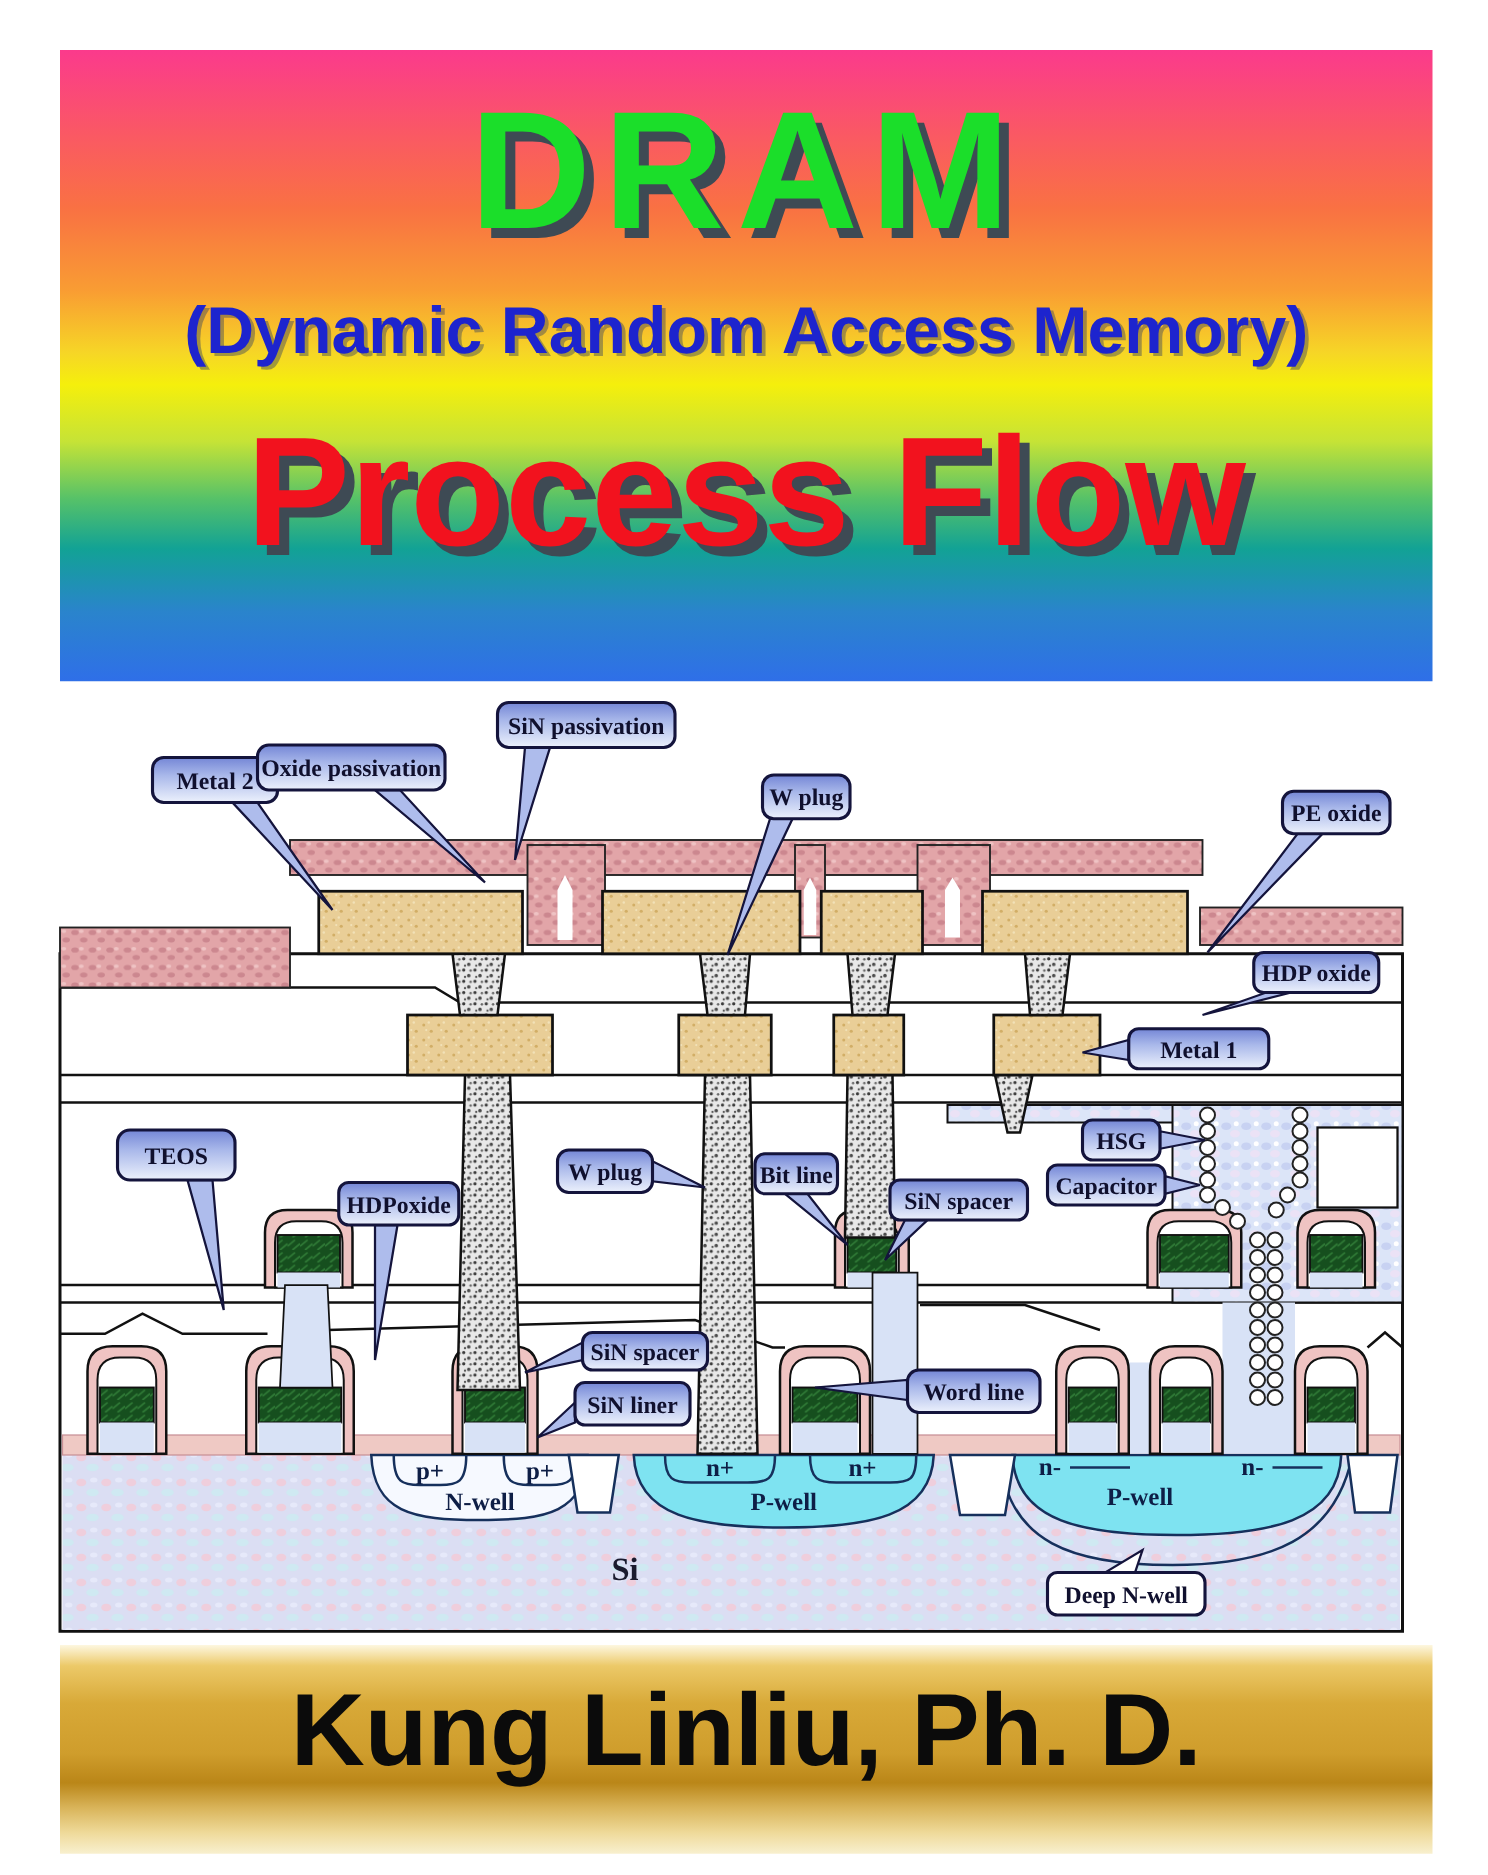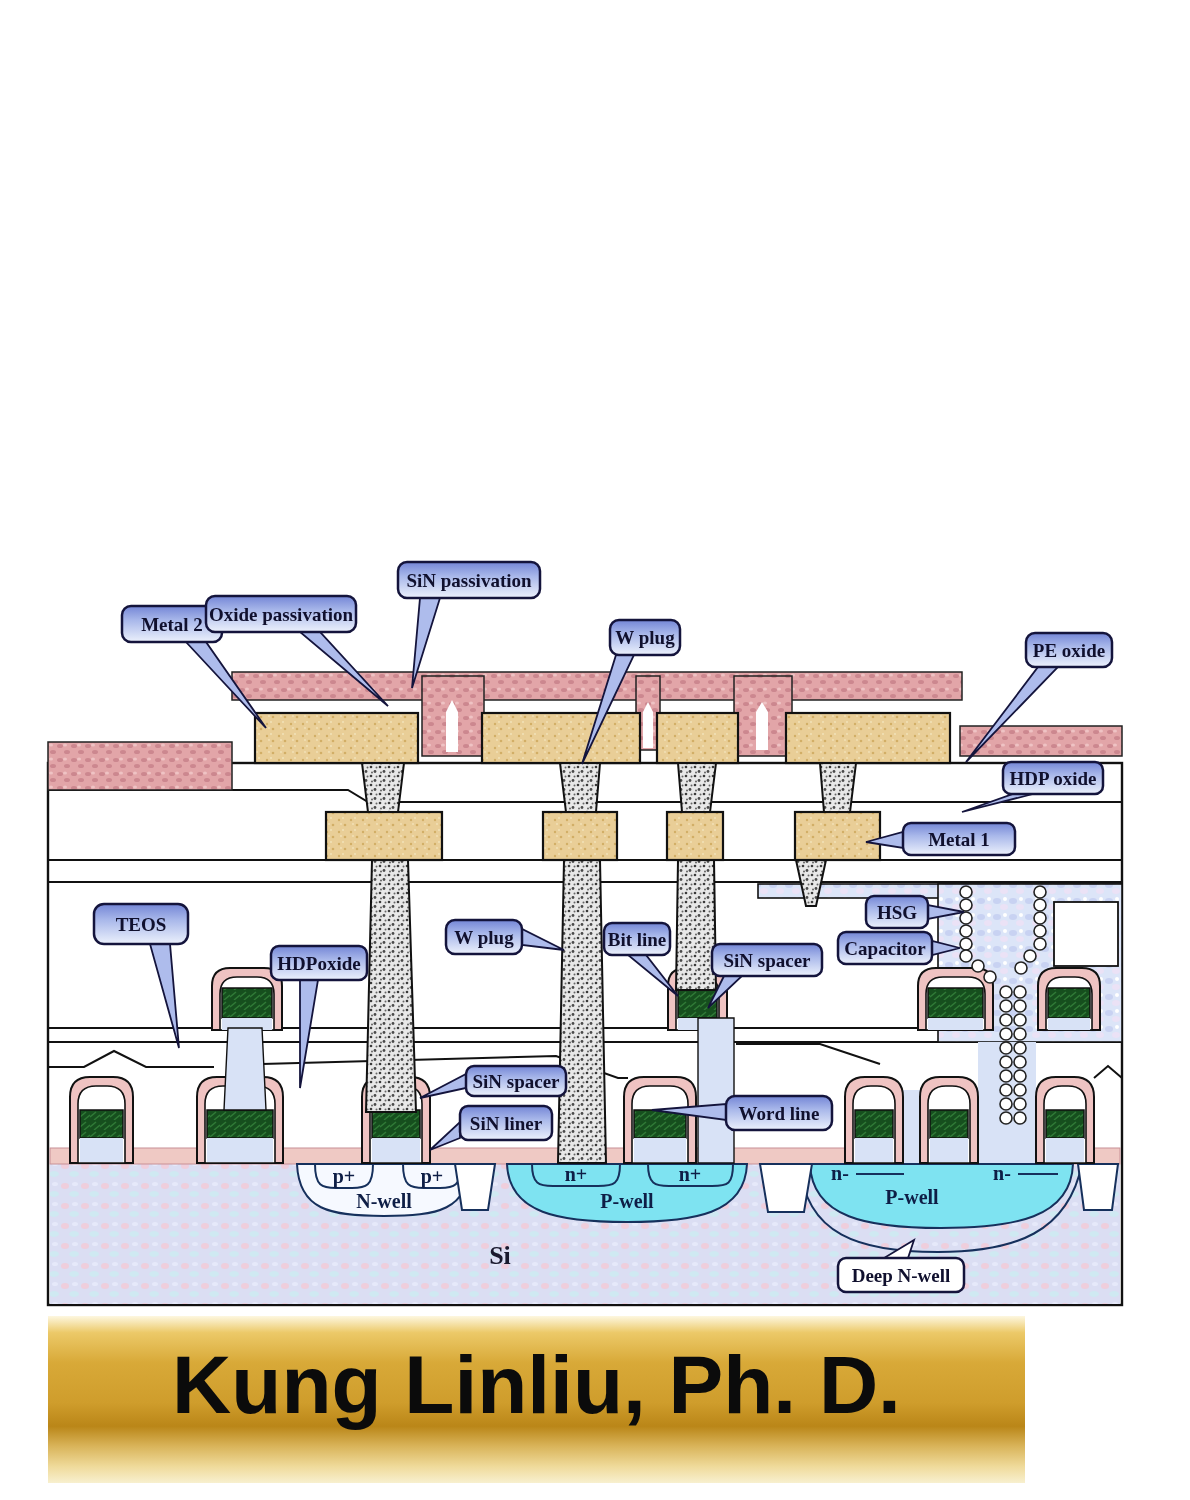--- a/index.html
+++ b/index.html
@@ -12,21 +12,21 @@
   #title{position:absolute;left:0;top:30px;width:100%;text-align:center;
     font-size:134px;font-weight:bold;letter-spacing:10px;line-height:1;
     color:#1BDE2A;text-shadow:8px 8px 0 #3E4A54;}
   #subtitle{position:absolute;left:0;top:198px;width:100%;text-align:center;
     font-size:53px;font-weight:bold;line-height:1;color:#1D24CE;
     text-shadow:3px 3px 0 rgba(60,70,90,0.45);}
   #title2{position:absolute;left:0;top:292px;width:100%;text-align:center;
     font-size:124px;font-weight:bold;line-height:1;color:#F2121E;
     text-shadow:8px 8px 0 #3E4A54;}
   
-  #goldband{position:absolute;left:48px;top:1316px;width:977px;height:167px;
+  #goldband{position:absolute;left:48px;top:1316px;width:1098px;height:167px;
     background:linear-gradient(180deg,#FDF7E0 0%,#ECC968 10%,#D8A938 28%,#CF9D2C 52%,
       #BA8618 66%,#D9B45A 78%,#EFDA9A 90%,#F8F0CF 100%);}
   #author{position:absolute;left:0;top:28px;width:100%;text-align:center;
     font-size:82px;font-weight:bold;line-height:1;color:#0B0B0B;}
   
   #diag{position:absolute;left:40px;top:548px;}
   .ln{stroke:#111;stroke-width:2;fill:none;}
   .bub{fill:url(#bubbleG);stroke:#14143C;stroke-width:2.5;}
   .bubW{fill:#FFFFFF;stroke:#14143C;stroke-width:2.5;}
   .tail{fill:#AEBCEC;stroke:#14143C;stroke-width:1.8;}
@@ -46,20 +46,25 @@
   .rose{fill:url(#rosep);stroke:#222;stroke-width:1.5;}
   .bluep{fill:url(#bluep);stroke:#111;stroke-width:1.6;}
   .well{stroke:#16305C;stroke-width:2;}
   .hsg{fill:#fff;stroke:#222;stroke-width:1.6;}
 </style>
 </head>
 <body>
 
 <div id="page">
 
+  <div id="banner">
+    <div id="title">DRAM</div>
+    <div id="subtitle">(Dynamic Random Access Memory)</div>
+    <div id="title2">Process Flow</div>
+  </div>
 
   <svg id="diag" width="1112" height="764" viewBox="40 548 1112 764">
     <defs>
       <linearGradient id="bubbleG" x1="0" y1="0" x2="0" y2="1">
         <stop offset="0" stop-color="#7486D6"></stop>
           <stop offset="0.4" stop-color="#A9B8EA"></stop>
         <stop offset="1" stop-color="#ECF1FC"></stop>
       </linearGradient>
       <pattern id="stip" width="9" height="9" patternUnits="userSpaceOnUse">
         <rect width="9" height="9" fill="#E8E8E8"></rect>

